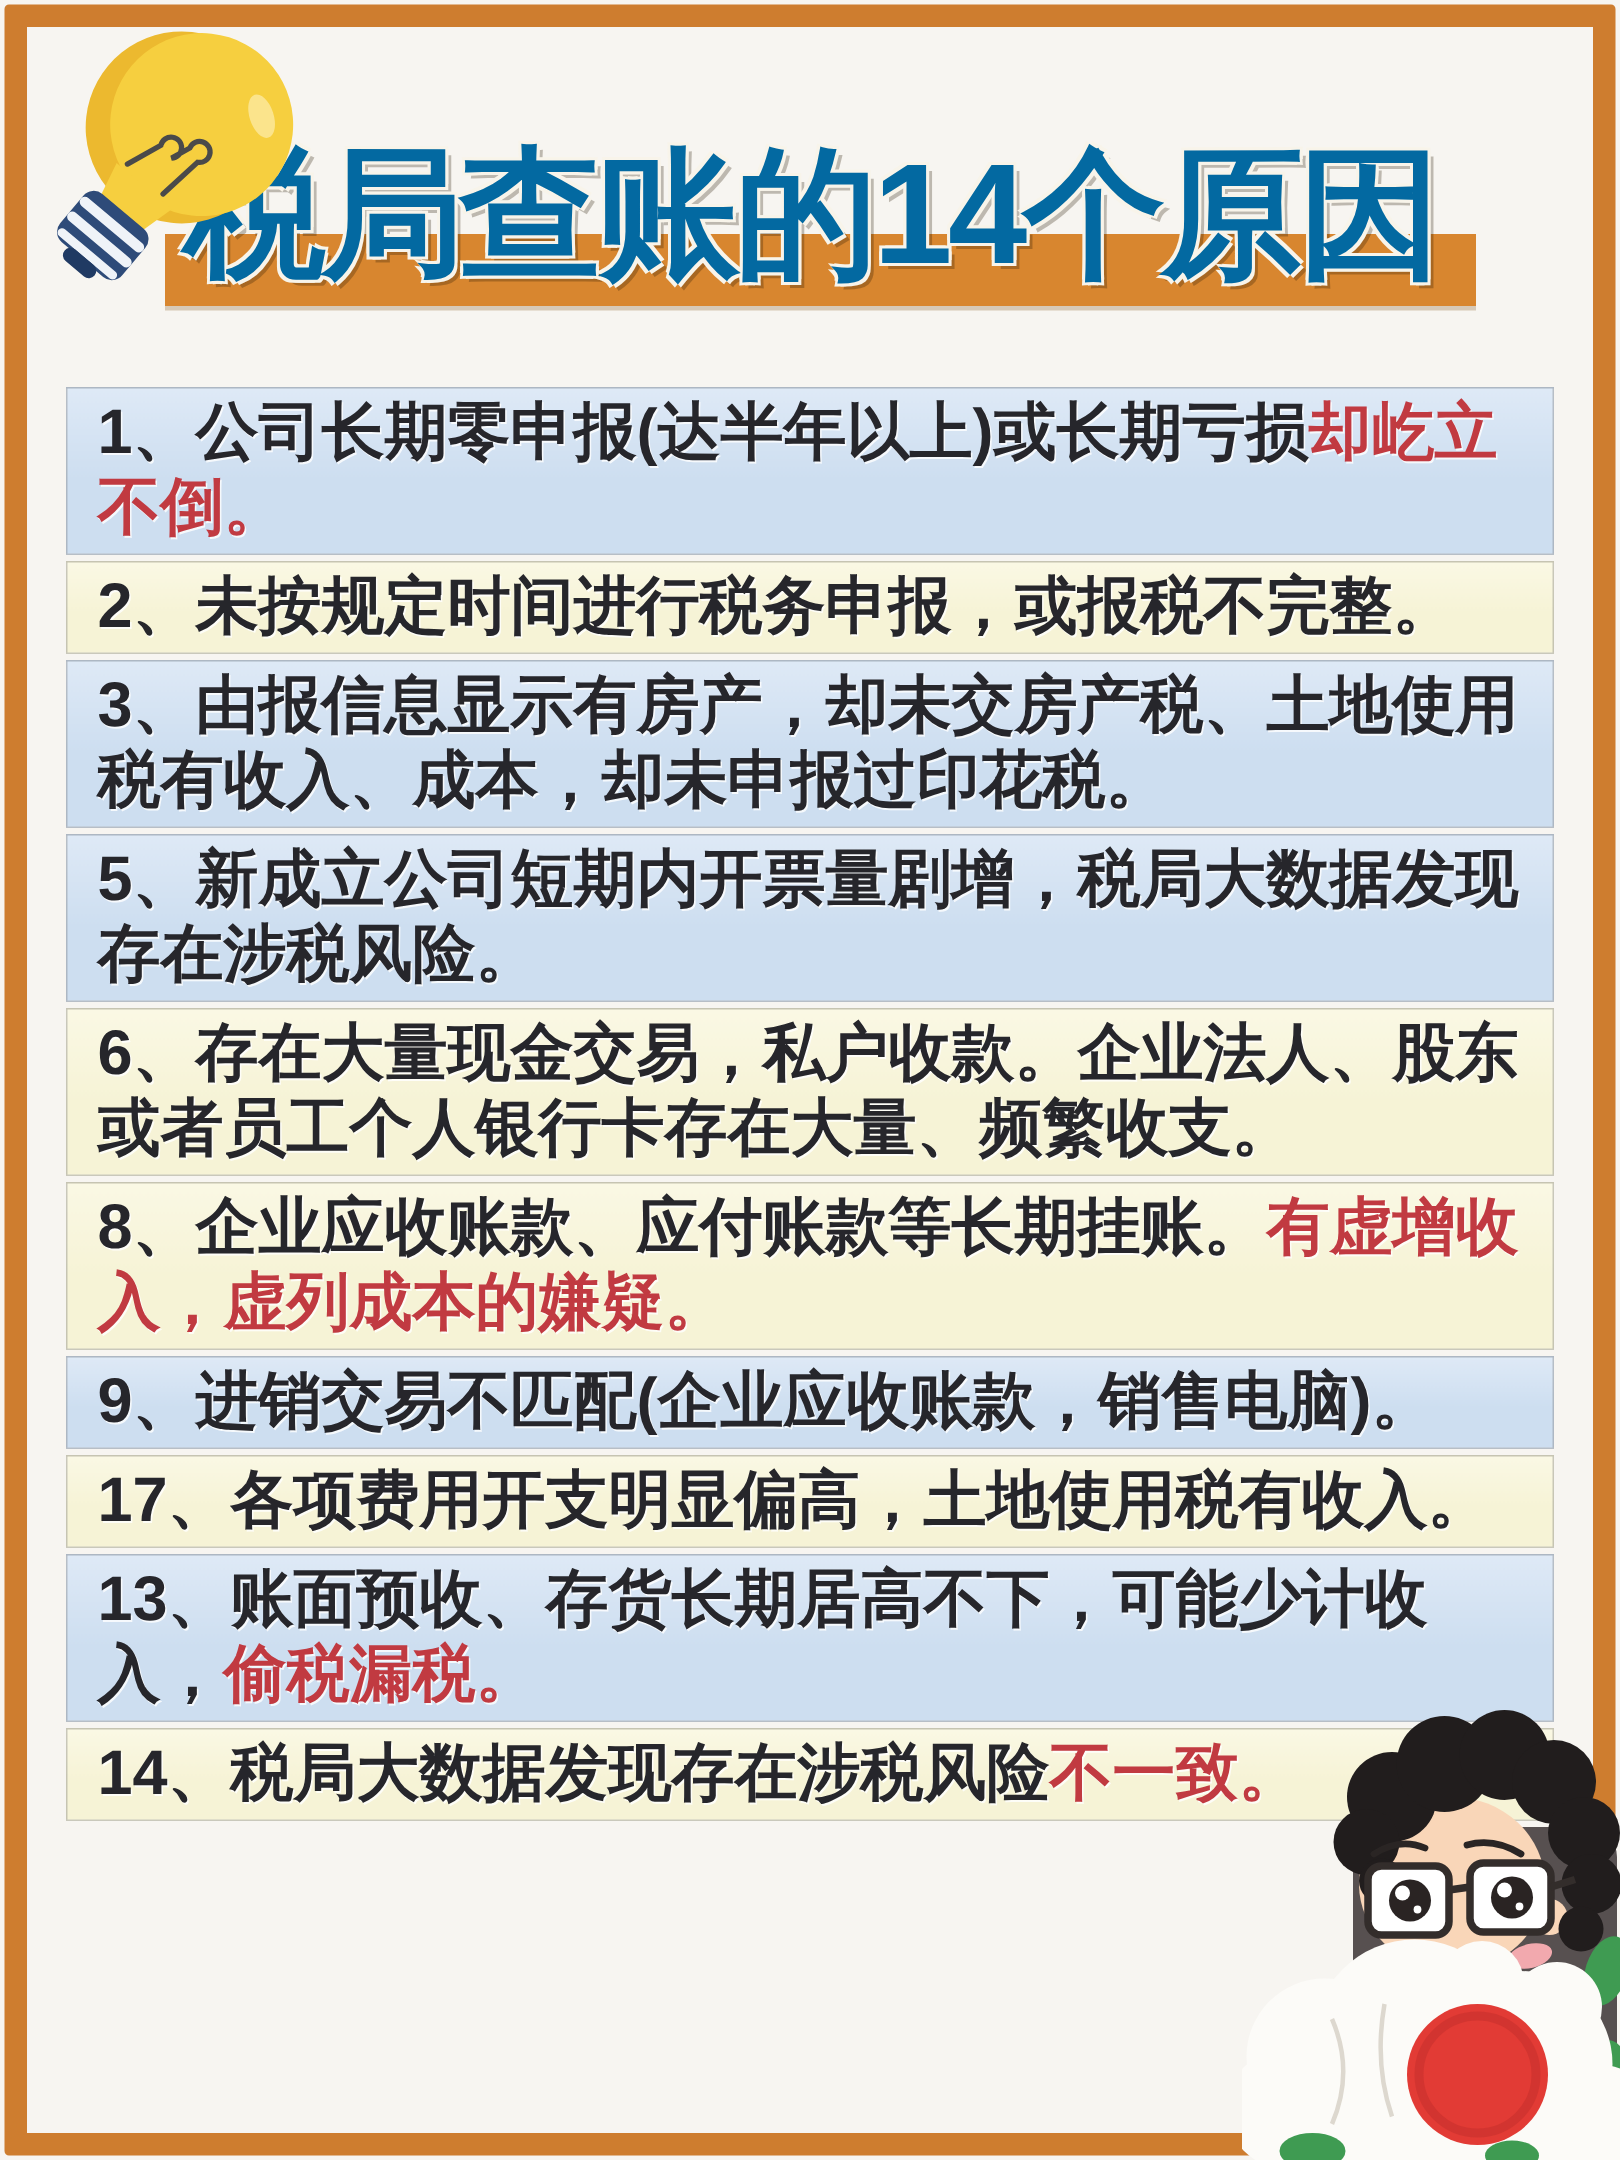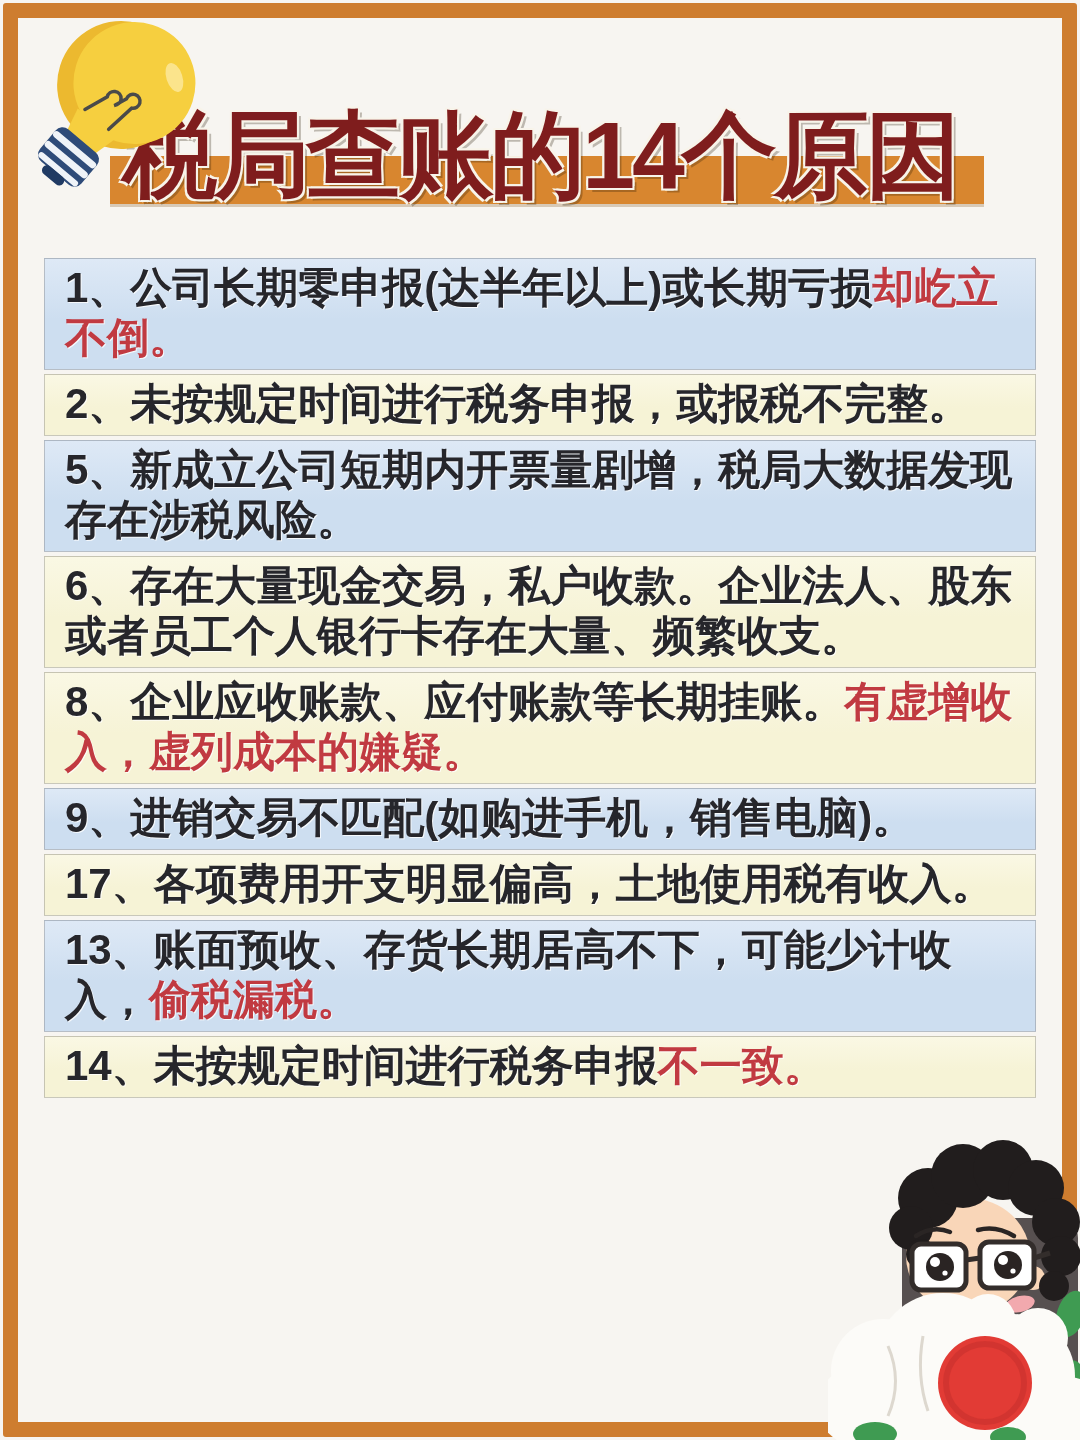--- a/index.html
+++ b/index.html
@@ -20,24 +20,24 @@
   
   .title-block{
     position:absolute;left:60px;right:60px;top:92px;height:130px;z-index:2;
   }
   .title-bar{
     position:absolute;left:50px;right:36px;top:64px;height:48px;
     background:var(--title_highlight,#D8862F);
     box-shadow:0 3px 0 rgba(120,70,10,.25);
   }
   .title{
-    position:relative;margin:12px;
+    position:relative;margin:0;
     text-align:center;
     font-size:95px;font-weight:900;line-height:1.08;
-    color:#7f1d1d;letter-spacing:-3px;white-space:nowrap;
+    color:#0369a1;letter-spacing:-3px;white-space:nowrap;
     text-shadow:
       2px 2px 0 #F8F4EA,-2px -2px 0 #F8F4EA,2px -2px 0 #F8F4EA,-2px 2px 0 #F8F4EA,
       4px 4px 0 rgba(40,25,5,.28);
   }
   
   .list{
     position:absolute;left:44px;width:992px;top:258px;
     display:flex;flex-direction:column;gap:4px;z-index:2;
   }
   .row{
@@ -84,27 +84,28 @@
   </svg>
 
   <div class="title-block">
     <div class="title-bar"></div>
     <h1 class="title">税局查账的14个原因</h1>
   </div>
 
   <div class="list">
       <div class="row row-blue"><span class="seg">1、</span><span class="seg">公司长期零申报(达半年以上)或长期亏损</span><span class="seg red">却屹立不倒。</span></div>
       <div class="row row-yellow"><span class="seg">2、</span><span class="seg">未按规定时间进行税务申报，或报税不完整。</span></div>
+      <div class="row row-blue"><span class="seg">3、</span><span class="seg">由报信息显示有房产，却未交房产税、土地使用税有收入、成本，却未申报过印花税。</span></div>
       <div class="row row-blue"><span class="seg">5、</span><span class="seg">新成立公司短期内开票量剧增，税局大数据发现存在涉税风险。</span></div>
       <div class="row row-yellow"><span class="seg">6、</span><span class="seg">存在大量现金交易，私户收款。企业法人、股东或者员工个人银行卡存在大量、频繁收支。</span></div>
       <div class="row row-yellow"><span class="seg">8、</span><span class="seg">企业应收账款、应付账款等长期挂账。</span><span class="seg red">有虚增收入，虚列成本的嫌疑。</span></div>
-      <div class="row row-blue"><span class="seg">9、</span><span class="seg">进销交易不匹配(如购进手机，销售电脑)。</span></div>
+      <div class="row row-blue"><span class="seg">9、</span><span class="seg">进销交易不匹配(企业应收账款，销售电脑)。</span></div>
       <div class="row row-yellow"><span class="seg">17、</span><span class="seg">各项费用开支明显偏高，土地使用税有收入。</span></div>
       <div class="row row-blue"><span class="seg">13、</span><span class="seg">账面预收、存货长期居高不下，可能少计收入，</span><span class="seg red">偷税漏税。</span></div>
-      <div class="row row-yellow"><span class="seg">14、</span><span class="seg">未按规定时间进行税务申报</span><span class="seg red">不一致。</span></div>
+      <div class="row row-yellow"><span class="seg">14、</span><span class="seg">税局大数据发现存在涉税风险</span><span class="seg red">不一致。</span></div>
     </div>
 
   <svg class="character" viewBox="0 0 252 304" aria-hidden="true">
 
     <rect x="74" y="82" width="176" height="222" rx="20" fill="#575050"></rect>
 
     <ellipse cx="243" cy="178" rx="14" ry="24" fill="#3F9B52" transform="rotate(18 243 178)"></ellipse>
     <ellipse cx="247" cy="242" rx="11" ry="18" fill="#3F9B52" transform="rotate(-12 247 242)"></ellipse>
 
     <ellipse cx="140" cy="120" rx="62" ry="58" fill="#F9D6B8"></ellipse>

